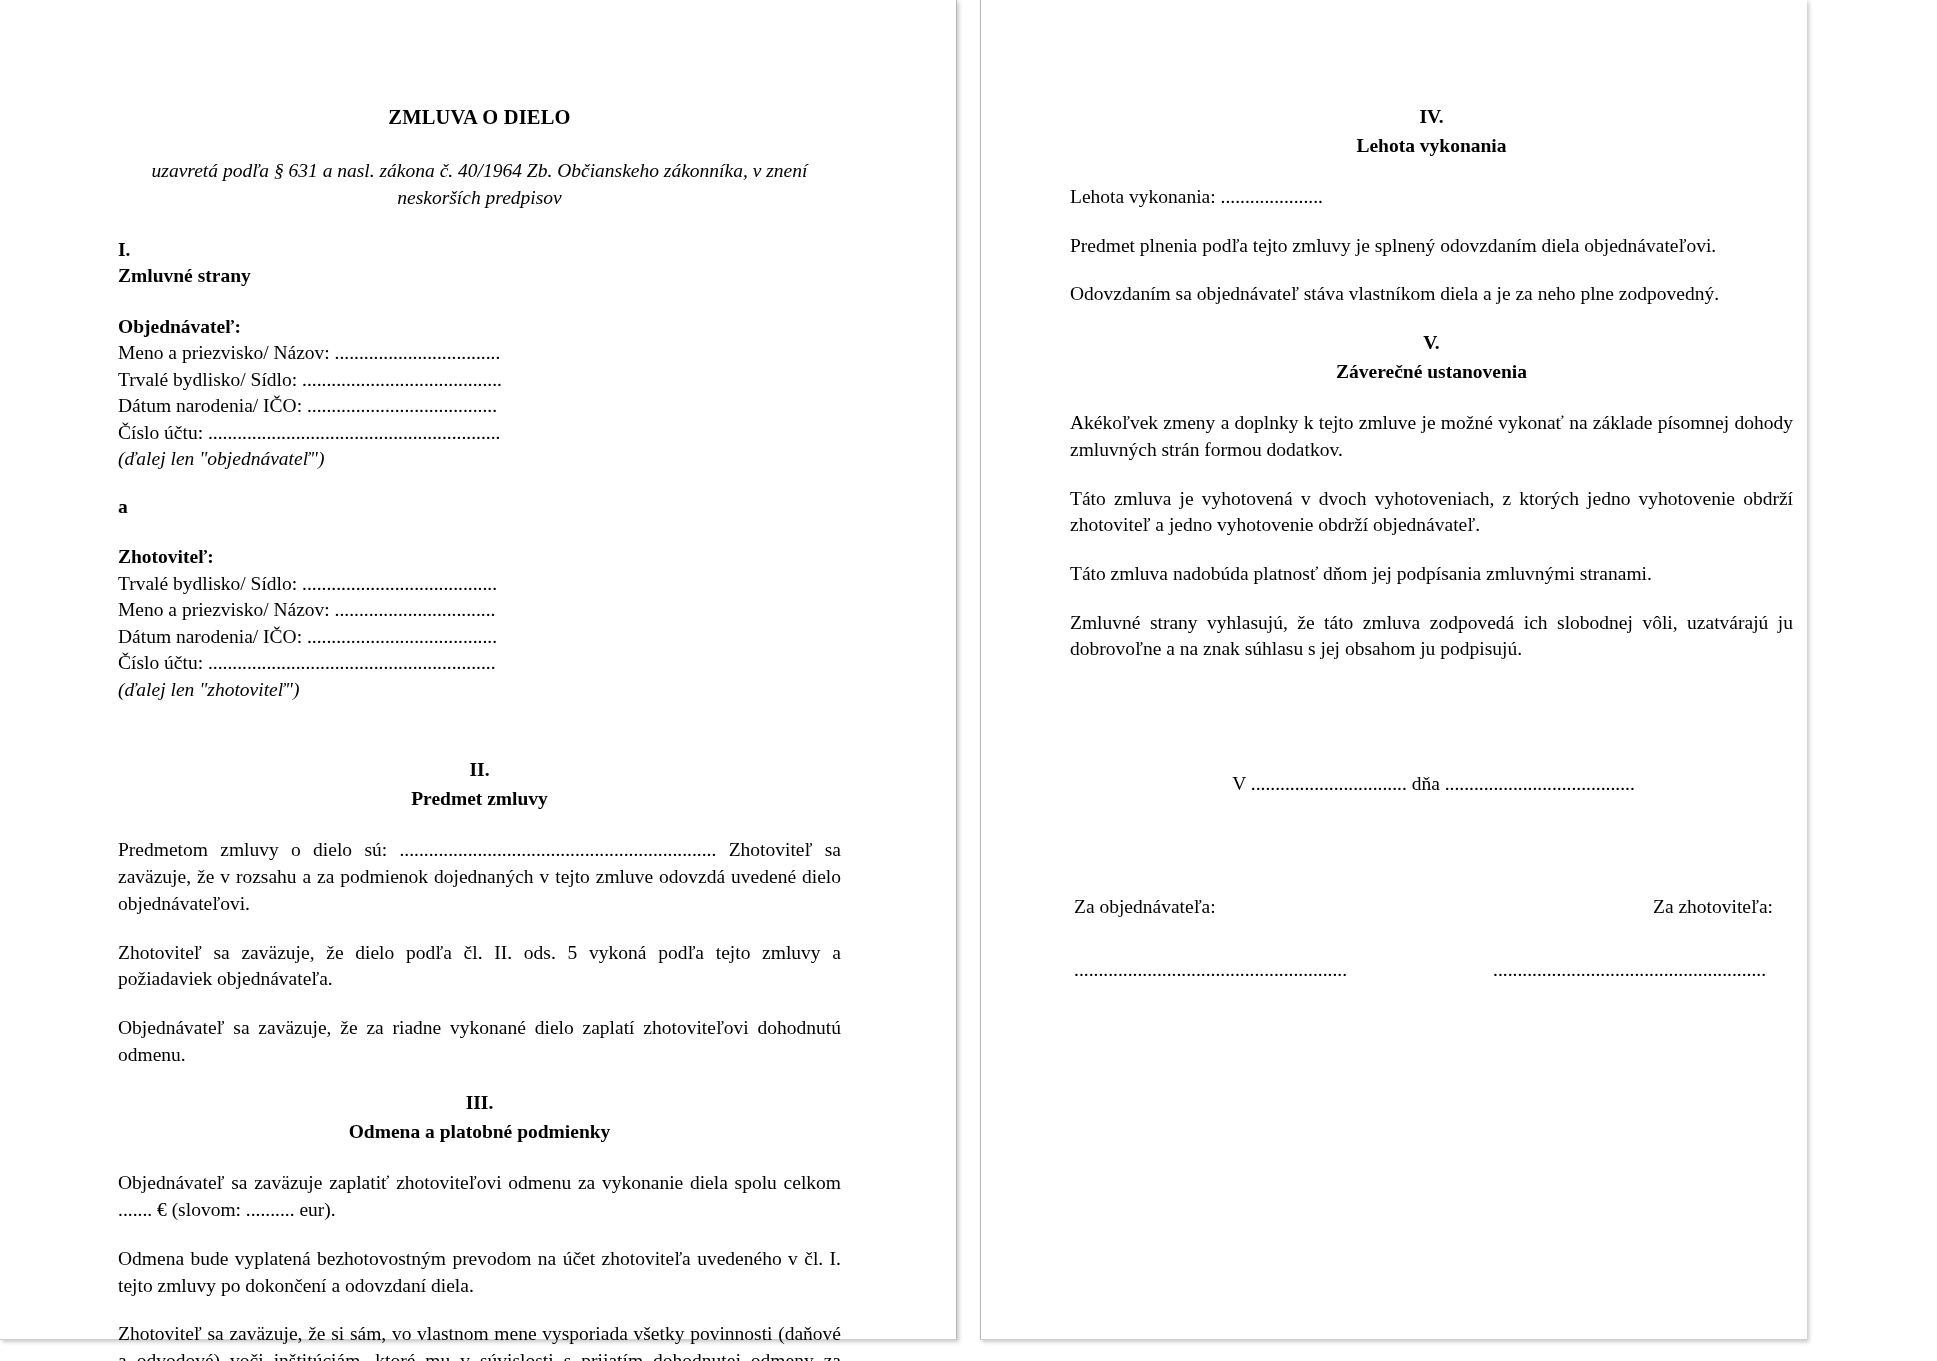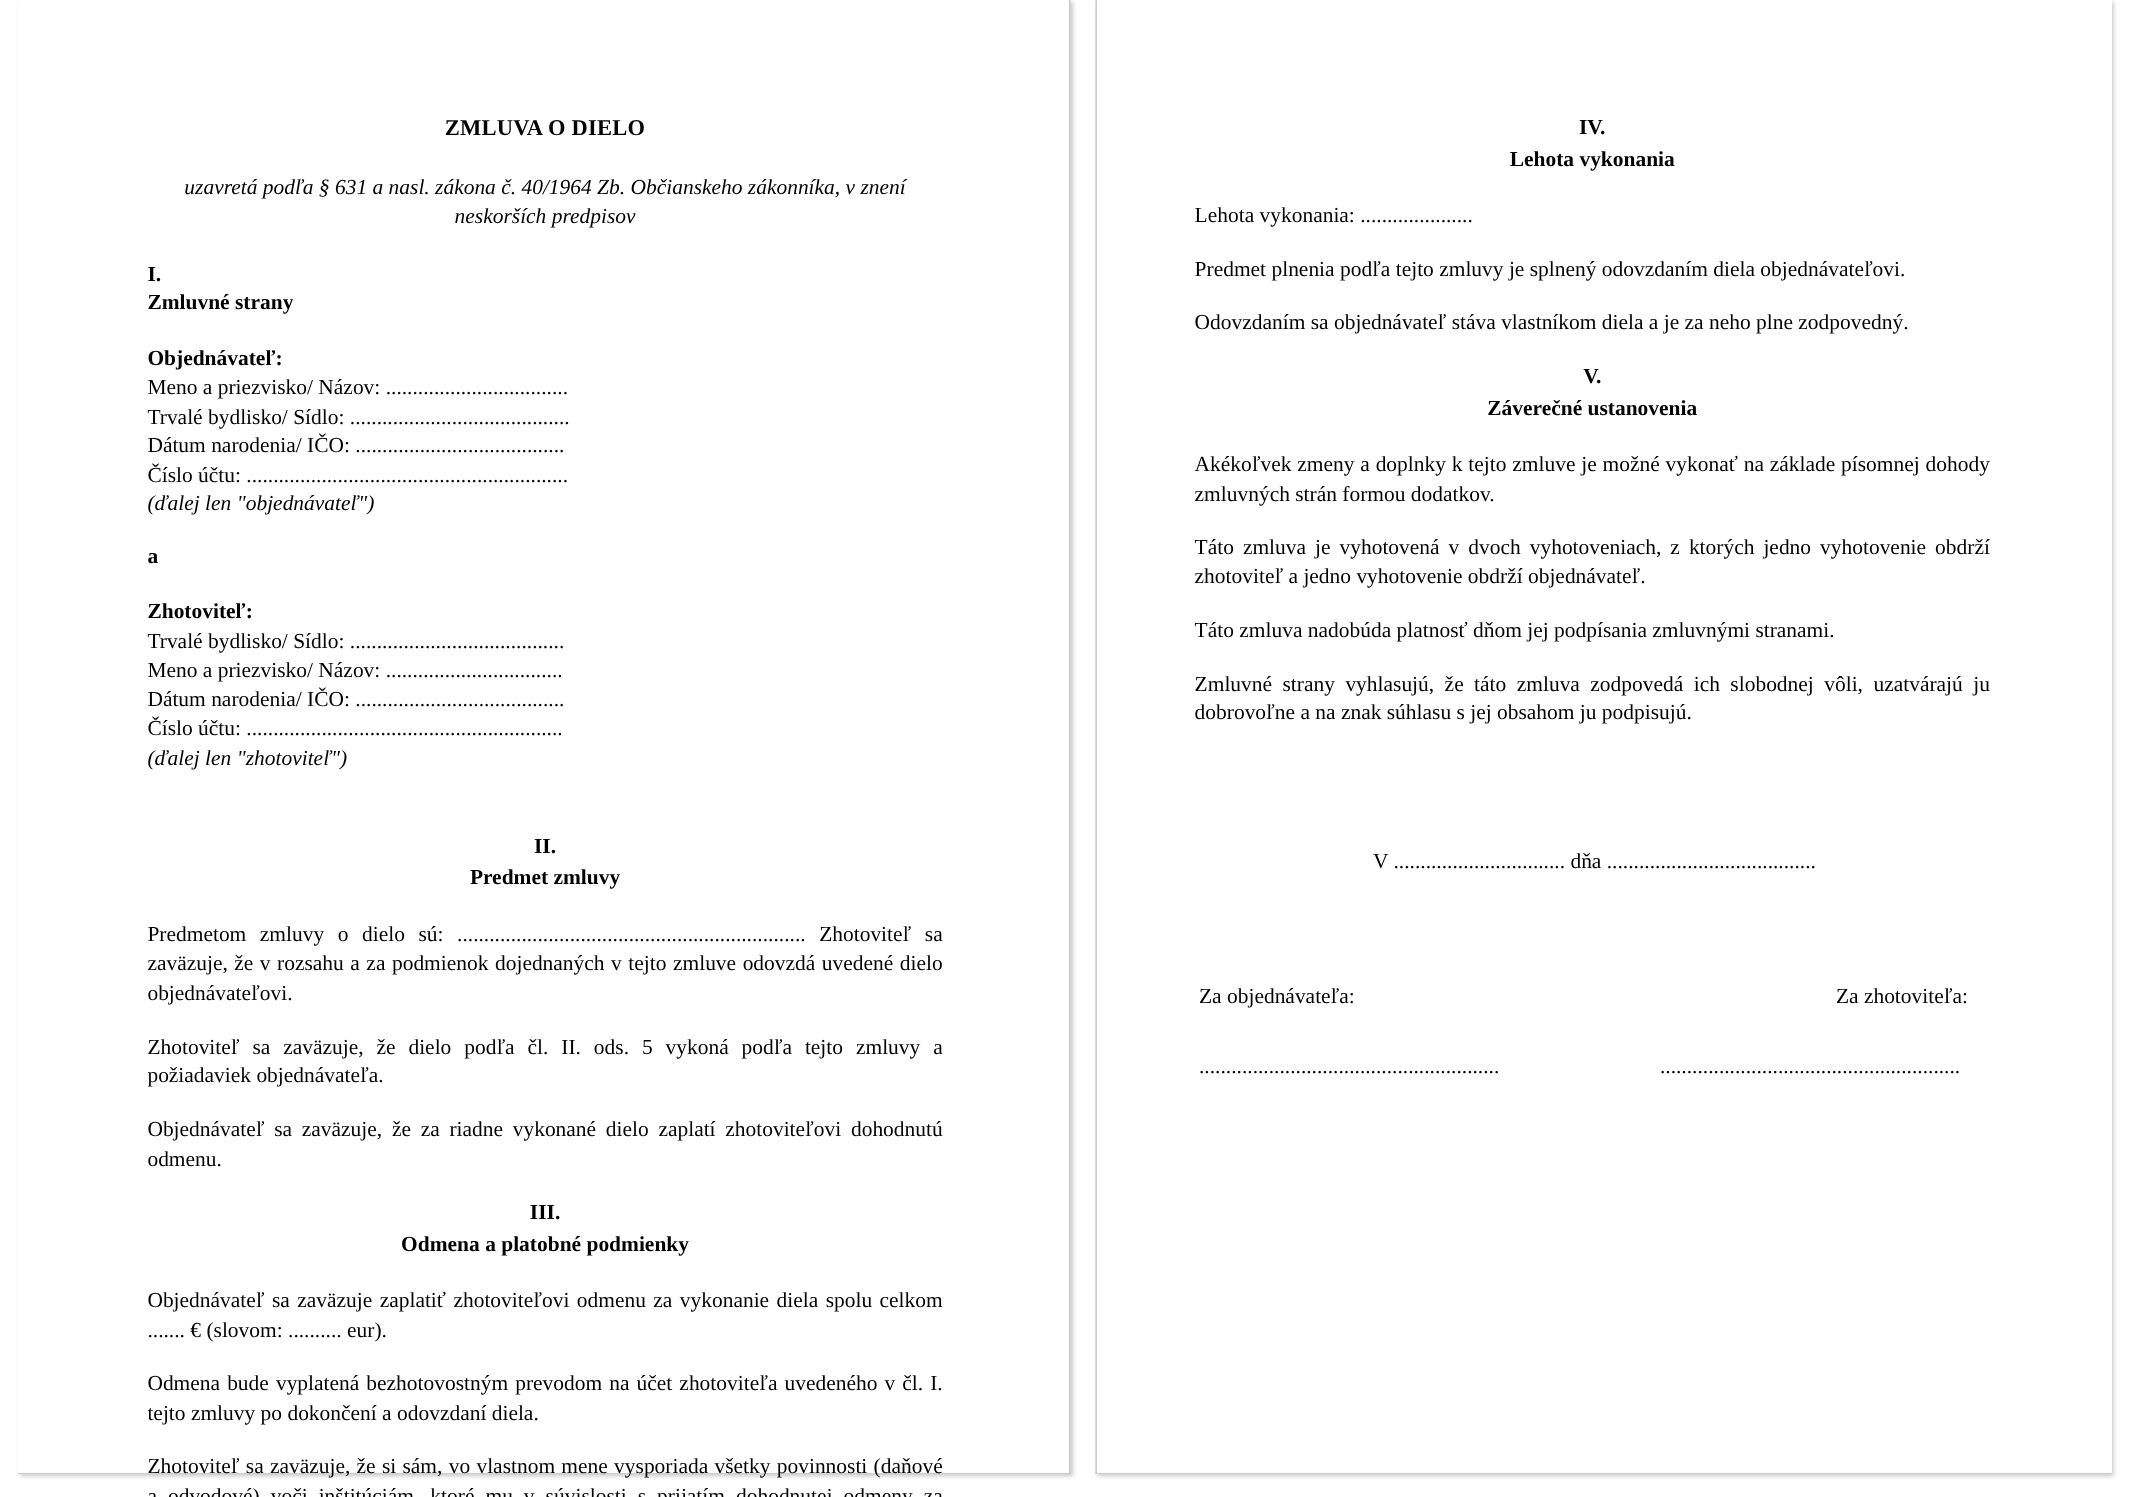--- a/index.html
+++ b/index.html
@@ -25,32 +25,32 @@
 
   
   .page {
     position: relative;
     background: #ffffff;
     box-sizing: border-box;
   }
   .page-left {
     width: 957px;
     height: 1340px;
-    margin-left: 16px;
+    margin-left: 0px;
     border-right: 1px solid #b9b9b9;
     border-bottom: 1px solid #cfcfcf;
     box-shadow: 2px 2px 4px rgba(0,0,0,0.22);
   }
   .page-gap {
     width: 23px;
     height: 1340px;
     background: #ffffff;
   }
   .page-right {
-    width: 924px;
+    width: 827px;
     height: 1340px;
     border-left: 1px solid #b9b9b9;
     border-bottom: 1px solid #cfcfcf;
     box-shadow: 2px 2px 4px rgba(0,0,0,0.22);
   }
 
   .content {
     position: absolute;
     top: 0;
     font-size: 19.5px;

